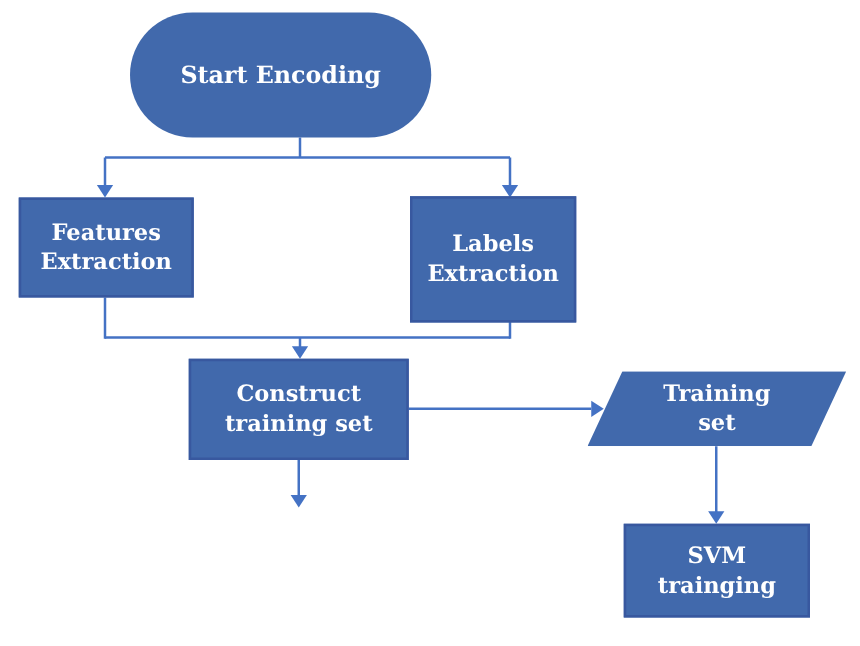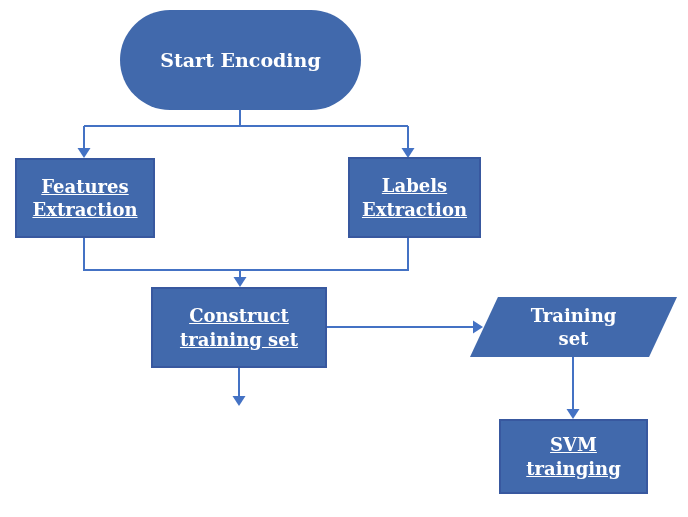--- a/index.html
+++ b/index.html
@@ -31,28 +31,27 @@
     line-height:1.3;
     white-space:pre-line;
     background:var(--node-fill);
   }
   .terminator{
     border-radius:50px;
     font-size:19px;
   }
   .process{
     border:2px solid var(--node-border);
-    text-decoration:underline;
   }
   .parallelogram{
     clip-path:polygon(13.5% 0, 100% 0, 86.5% 100%, 0 100%);
   }
-  .node-start{left:120px;top:10px;width:241px;height:100px;}
+  .node-start{left:104px;top:10px;width:241px;height:100px;}
   .node-features{left:15px;top:158px;width:140px;height:80px;}
-  .node-labels{left:348px;top:157px;width:133px;height:81px;}
+  .node-labels{left:328px;top:157px;width:133px;height:101px;}
   .node-construct{left:151px;top:287px;width:176px;height:81px;}
   .node-training-set{left:470px;top:297px;width:207px;height:60px;}
   .node-end{left:118px;top:407px;width:239px;height:98px;border-radius:49px;}
   .node-svm{left:499px;top:419px;width:149px;height:75px;}
   .conn{stroke:var(--connector);stroke-width:2;fill:none;}
   .arrowhead{fill:var(--connector);stroke:none;}
 </style>
 </head>
 <body>
 

